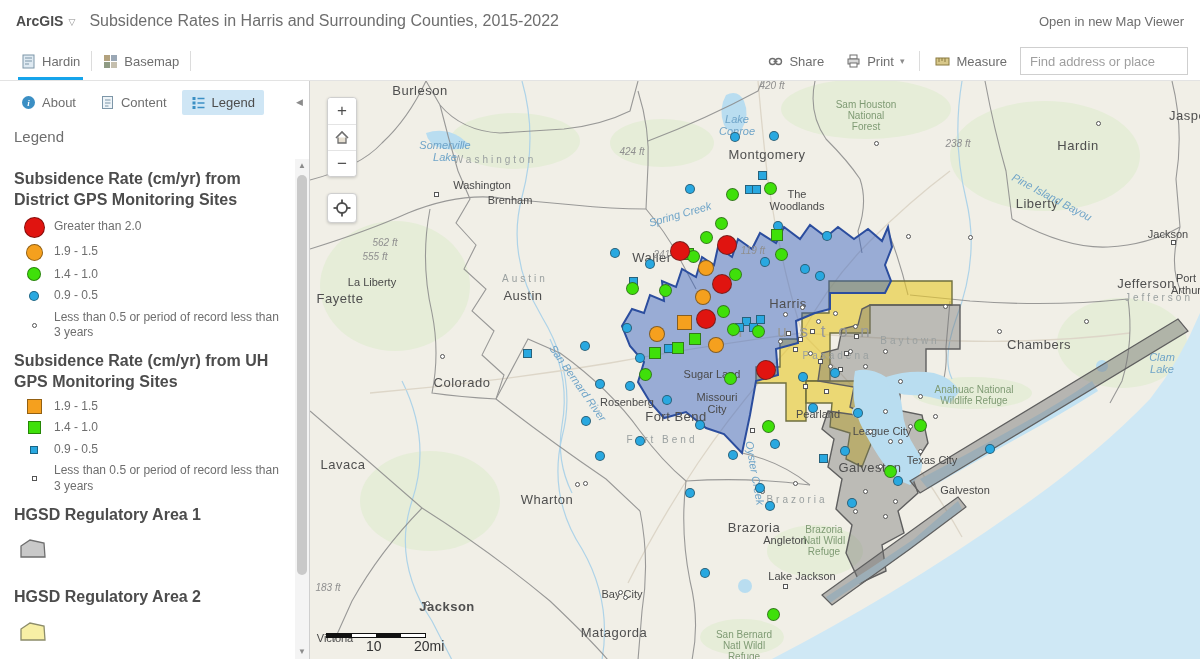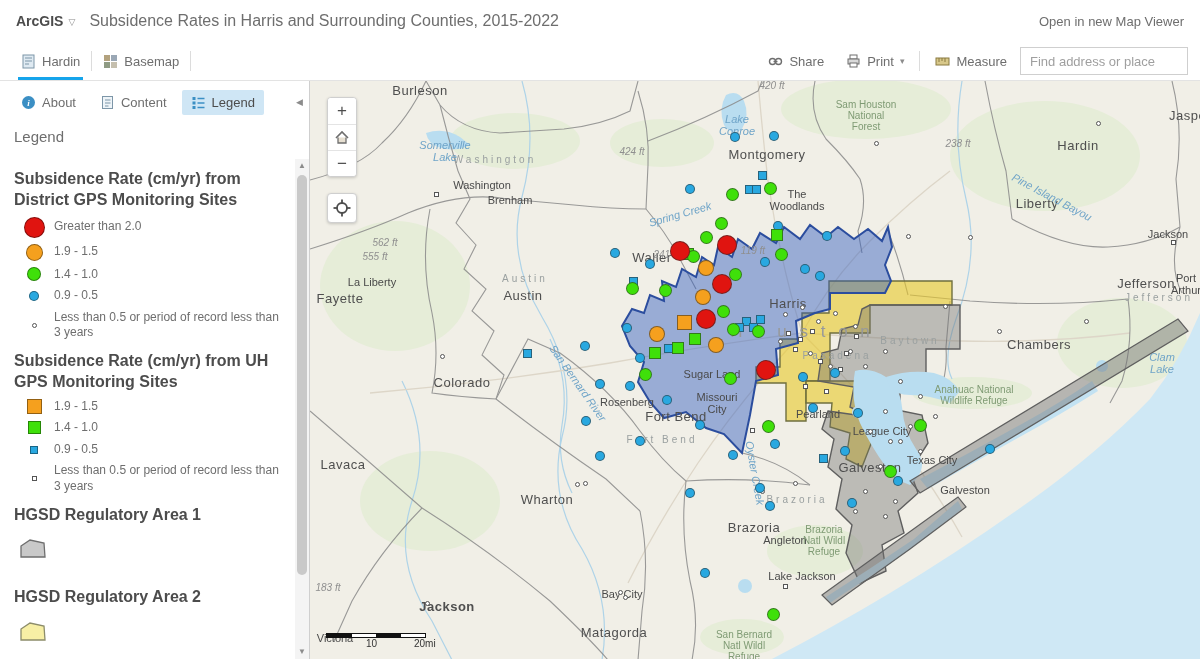--- a/index.html
+++ b/index.html
@@ -54,21 +54,21 @@
   .marker{position:absolute}
   
   .map-ctrl{position:absolute;left:17px;top:16px;width:30px;background:#fff;border:1px solid #cfcfcf;border-radius:4px;box-shadow:0 1px 3px rgba(0,0,0,.18);overflow:hidden}
   .ctrl-btn{width:100%;height:26px;display:flex;align-items:center;justify-content:center;font-size:17px;color:#4c4c4c;cursor:pointer;background:#fff}
   .ctrl-btn + .ctrl-btn{border-top:1px solid #e4e4e4}
   .locate-btn{position:absolute;left:17px;top:112px;width:30px;height:30px;background:#fff;border:1px solid #cfcfcf;border-radius:4px;display:flex;align-items:center;justify-content:center;box-shadow:0 1px 3px rgba(0,0,0,.18);cursor:pointer}
   
   .scalebar{position:absolute;left:16px;bottom:10px;width:120px}
   .scale-segs{display:flex;height:5px;border:1px solid #111;width:100px}
   .scale-segs i{flex:1;display:block}
-  .scale-labels{position:relative;font-size:10px;color:#333;height:12px}
+  .scale-labels{position:relative;font-size:14px;color:#333;height:12px}
   .scale-mid{position:absolute;left:40px}
   .scale-end{position:absolute;left:88px}
 </style>
 </head>
 <body>
 
 <div class="header">
   <span class="brand">ArcGIS</span>
   <span class="brand-caret">▽</span>
   <span class="page-title">Subsidence Rates in Harris and Surrounding Counties, 2015-2022</span>

